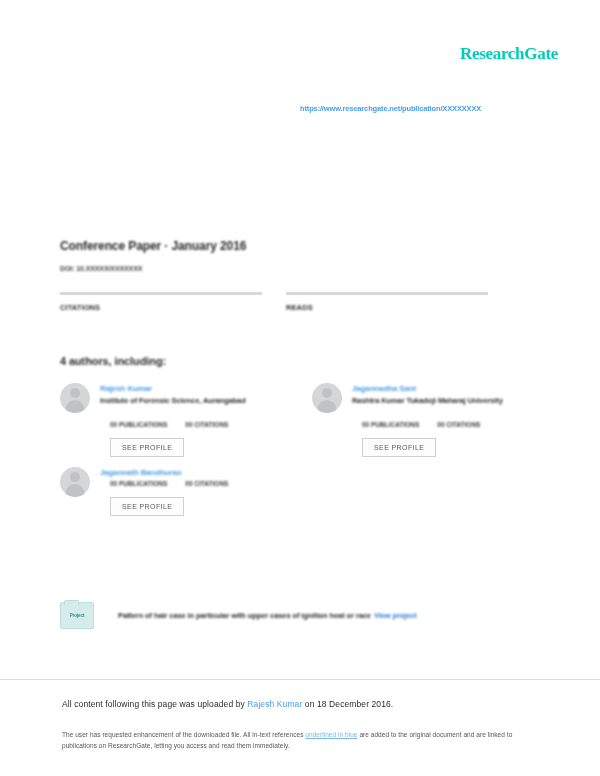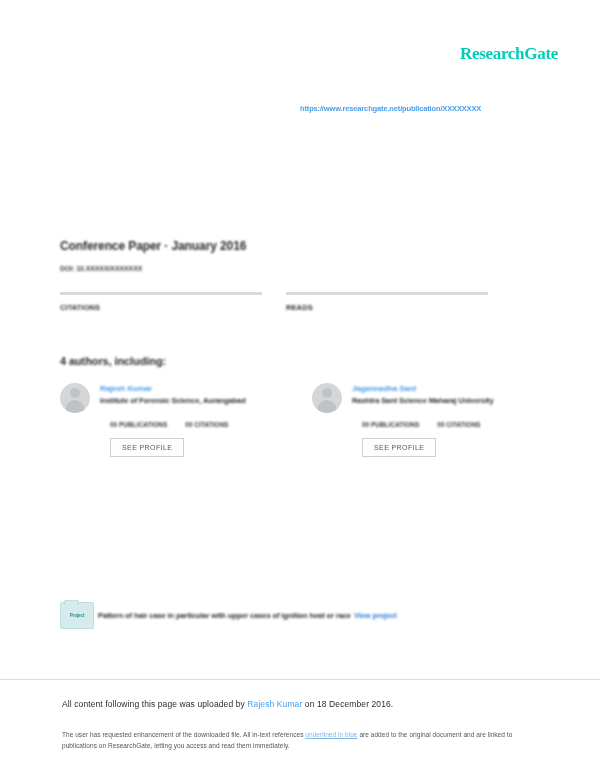--- a/index.html
+++ b/index.html
@@ -214,21 +214,21 @@
     filter: blur(0.85px);
     white-space: nowrap;
   }
   .project-row {
     position: absolute;
     top: 602px;
     left: 60px;
     width: 470px;
     display: flex;
     align-items: center;
-    gap: 4px;
+    gap: 24px;
   }
   .project-icon {
     width: 34px;
     height: 27px;
     background: #d6ecec;
     border: 1px solid #bcdede;
     border-radius: 2px;
     position: relative;
     display: flex;
     align-items: center;
@@ -349,31 +349,49 @@
         </div>
       </div>
 
       <div class="author">
         <div class="avatar">
           <div class="head"></div>
             <div class="body"></div>
         </div>
         <div class="author-info">
           <div class="author-name">Jagannadha Sant</div>
-          <div class="author-affil">Rashtra Sant Science Maharaj University</div>
+          <div class="author-affil">Rashtra Kumar Tukadoji Maharaj University</div>
           <div class="author-stats">
             <span class="astat">00 PUBLICATIONS</span>
             <span class="astat">00 CITATIONS</span>
           </div>
           <div class="see-profile">SEE PROFILE</div>
         </div>
       </div>
 
     </div>
 
+    <div class="author-row">
+
+      <div class="author">
+        <div class="avatar">
+          <div class="head"></div>
+            <div class="body"></div>
+        </div>
+        <div class="author-info">
+          <div class="author-name">Jagannath Bandhurao</div>
+          <div class="author-stats">
+            <span class="astat">00 PUBLICATIONS</span>
+            <span class="astat">00 CITATIONS</span>
+          </div>
+          <div class="see-profile">SEE PROFILE</div>
+        </div>
+      </div>
+
+    </div>
 
   </div>
 
 
   <div class="project-row">
     <div class="project-icon">
       <span class="project-icon-label">Project</span>
     </div>
     <div class="project-text">
       <span>Pattern of hair case in particular with upper cases of ignition heat or race</span><span class="project-link">View project</span>

